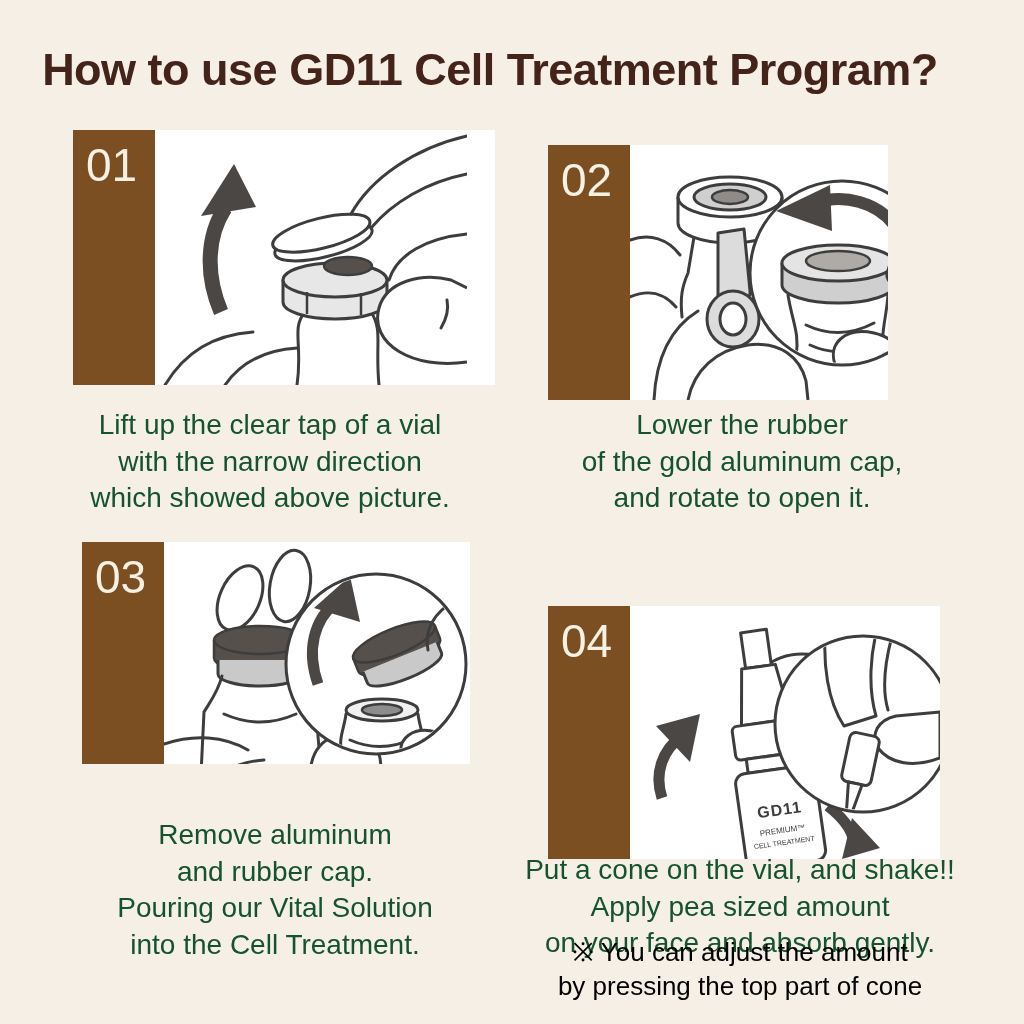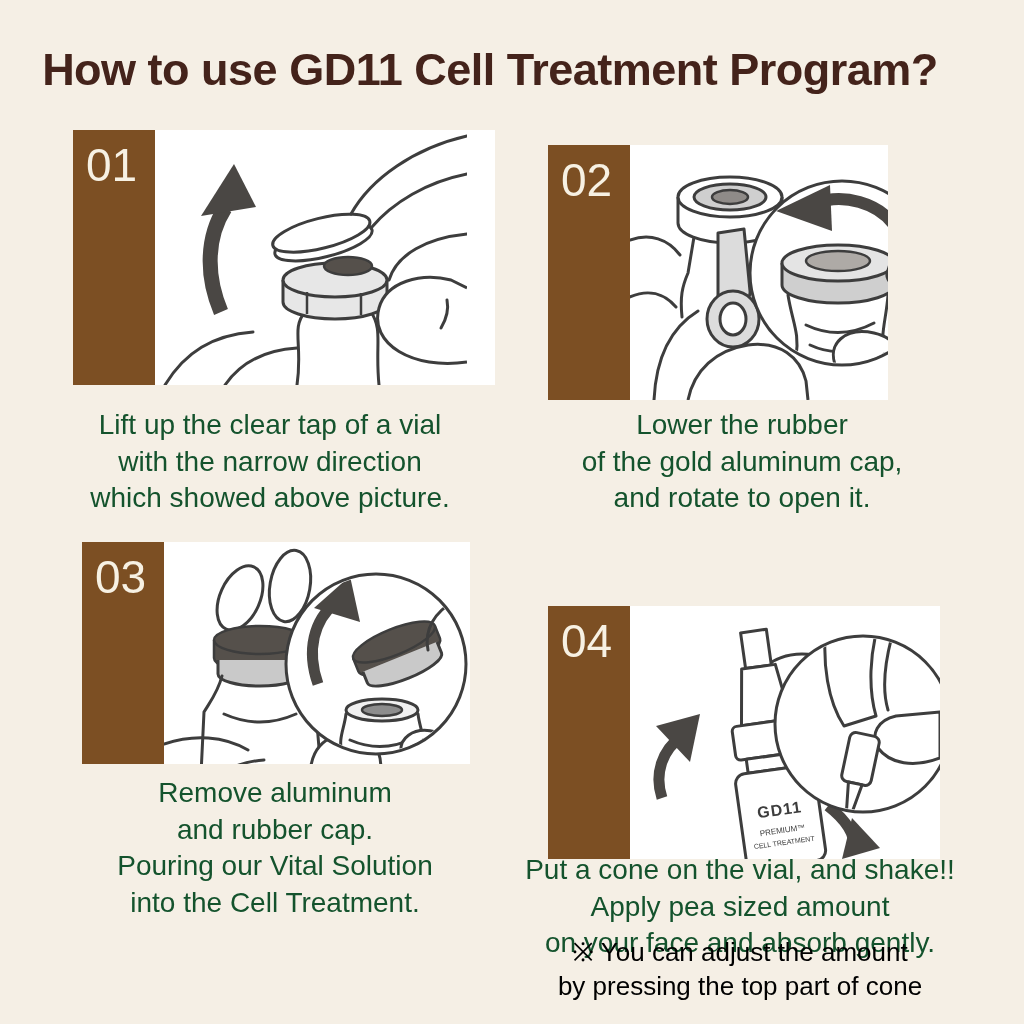--- a/index.html
+++ b/index.html
@@ -23,21 +23,21 @@
   #p1{left:73px;top:130px;width:422px;height:255px;}
   #p2{left:548px;top:145px;width:340px;height:255px;}
   #p3{left:82px;top:542px;width:388px;height:222px;}
   #p4{left:548px;top:558px;width:392px;height:253px;margin-top:48px;}
   .caption{
     position:absolute;margin:0;text-align:center;
     font-size:28px;line-height:1.31;color:#14532d;white-space:pre-line;
   }
   #c1{left:63px;top:407px;width:414px;}
   #c2{left:530px;top:407px;width:424px;}
-  #c3{left:63px;top:775px;width:424px;}
+  #c3{left:63px;top:817px;width:424px;}
   #c4{left:503px;top:852px;width:474px;}
   .note{
     position:absolute;margin:0;text-align:center;
     font-size:26px;line-height:1.3;color:#000000;white-space:pre-line;
   }
   #note{left:503px;top:936px;width:474px;}
   .ln{stroke:#3d3d3d;stroke-width:3;fill:none;stroke-linecap:round;}
   .fw{stroke:#3d3d3d;stroke-width:3;fill:#ffffff;stroke-linejoin:round;}
   .fg{stroke:#3d3d3d;stroke-width:3;fill:#e7e7e7;stroke-linejoin:round;}
   .fd{stroke:#3d3d3d;stroke-width:2.5;fill:#55504b;stroke-linejoin:round;}

